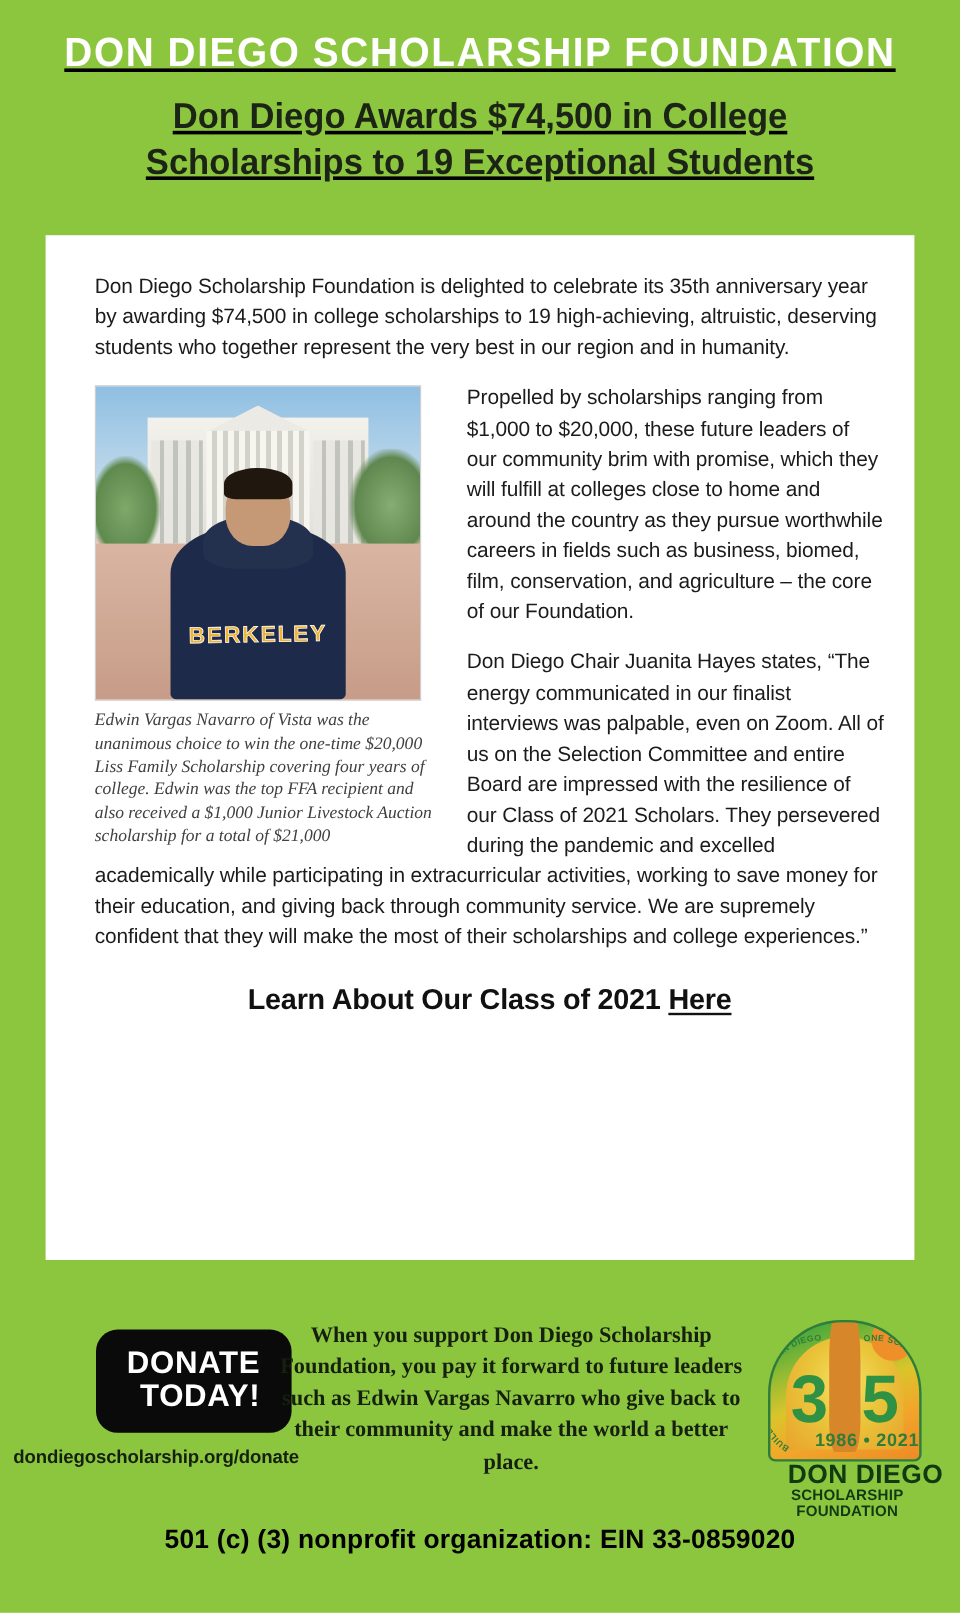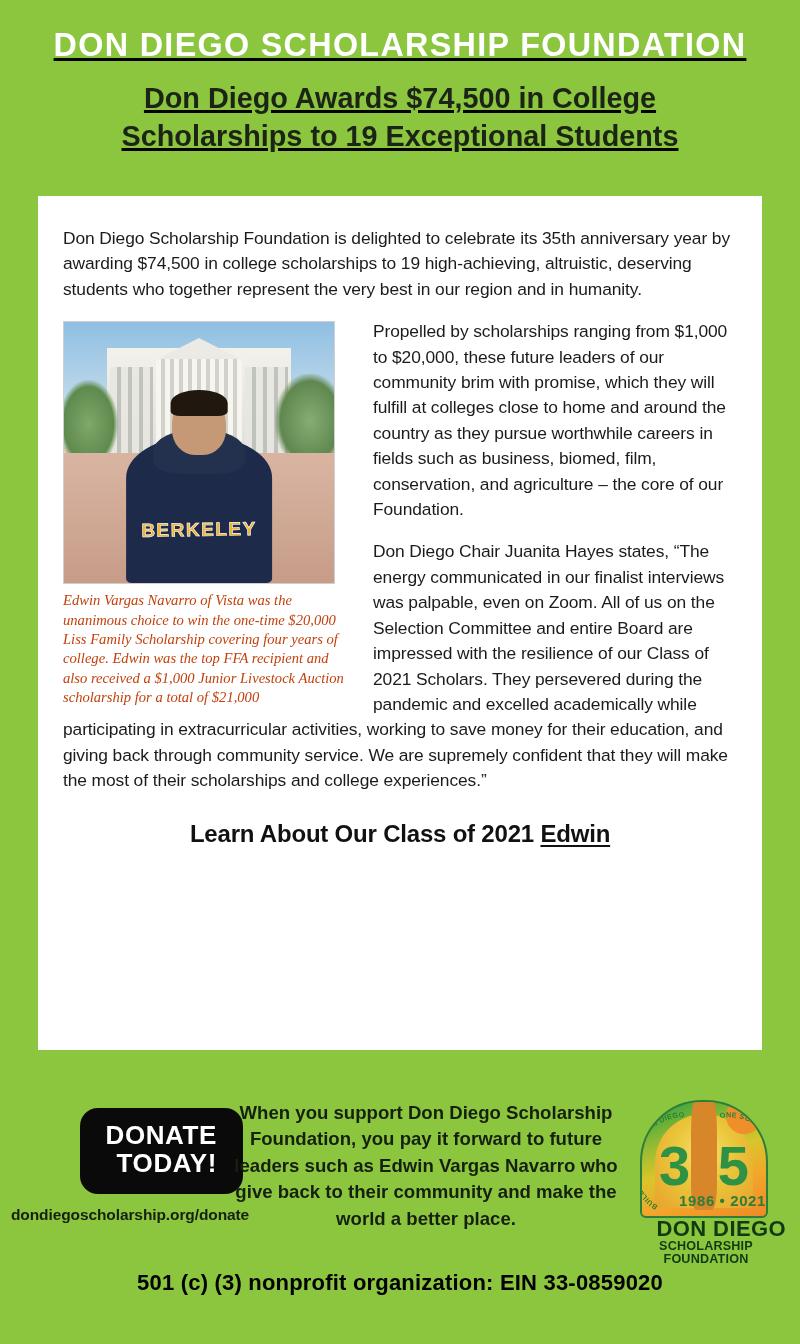--- a/index.html
+++ b/index.html
@@ -47,21 +47,21 @@
 
   
   .card {
     position: absolute;
     left: 38px;
     top: 196px;
     width: 724px;
     height: 854px;
     background: #ffffff;
     box-sizing: border-box;
-    padding: 30px 25px 20px 25px;
+    padding: 30px 25px 20px 41px;
   }
 
   .body-text {
     font-family: "Liberation Sans", sans-serif;
     font-size: 17.4px;
     line-height: 1.46;
     color: #1b1b1b;
     margin: 0 0 17px 0;
     letter-spacing: -0.1px;
   }
@@ -150,21 +150,21 @@
     -webkit-text-stroke: 0.6px #ffffff;
     white-space:nowrap;
   }
 
   .caption {
     margin-top: 7px;
     font-family: "Liberation Serif", serif;
     font-style: italic;
     font-size: 14.6px;
     line-height: 1.33;
-    color: #c2410c;
+    color: #404040;
   }
 
   .cta {
     clear: both;
     text-align: center;
     margin-top: 26px;
     font-family: "Liberation Sans", sans-serif;
     font-size: 24px;
     font-weight: 700;
     color: #111111;
@@ -211,21 +211,21 @@
     font-weight: 700;
     color: #16200f;
     letter-spacing: -0.1px;
   }
   .footer-msg {
     position: absolute;
     left: 232px;
     top: 38px;
     width: 388px;
     text-align: center;
-    font-family: Liberation Sans, sans-serif;
+    font-family: Liberation Serif, serif;
     font-size: 18.6px;
     font-weight: 700;
     line-height: 1.42;
     color: #16200f;
   }
 
   
   .logo {
     position: absolute;
     left: 626px;
@@ -338,21 +338,21 @@
       <div class="ph-hair"></div>
       <div class="ph-berkeley">BERKELEY</div>
     </div>
     <div class="caption">Edwin Vargas Navarro of Vista was the unanimous choice to win the one-time $20,000 Liss Family Scholarship covering four years of college. Edwin was the top FFA recipient and also received a $1,000 Junior Livestock Auction scholarship for a total of $21,000</div>
   </div>
 
   <p class="body-text">Propelled by scholarships ranging from $1,000 to $20,000, these future leaders of our community brim with promise, which they will fulfill at colleges close to home and around the country as they pursue worthwhile careers in fields such as business, biomed, film, conservation, and agriculture – the core of our Foundation.</p>
   <p class="body-text">Don Diego Chair Juanita Hayes states, “The energy communicated in our finalist interviews was palpable, even on Zoom. All of us on the Selection Committee and entire Board are impressed with the resilience of our Class of 2021 Scholars. They persevered during the pandemic and excelled academically while participating in extracurricular activities, working to save money for their education, and giving back through community service. We are supremely confident that they will make the most of their scholarships and college experiences.”</p>
 
   <div class="cta">
-    <span>Learn About Our Class of 2021 </span><a href="#">Edwin</a>
+    <span>Learn About Our Class of 2021 </span><a href="#">Here</a>
   </div>
 </div>
 
 <div class="footer">
 
   <div class="donate-col">
     <div class="donate-btn">
       <div>DONATE</div>
       <div>TODAY!</div>
     </div>

